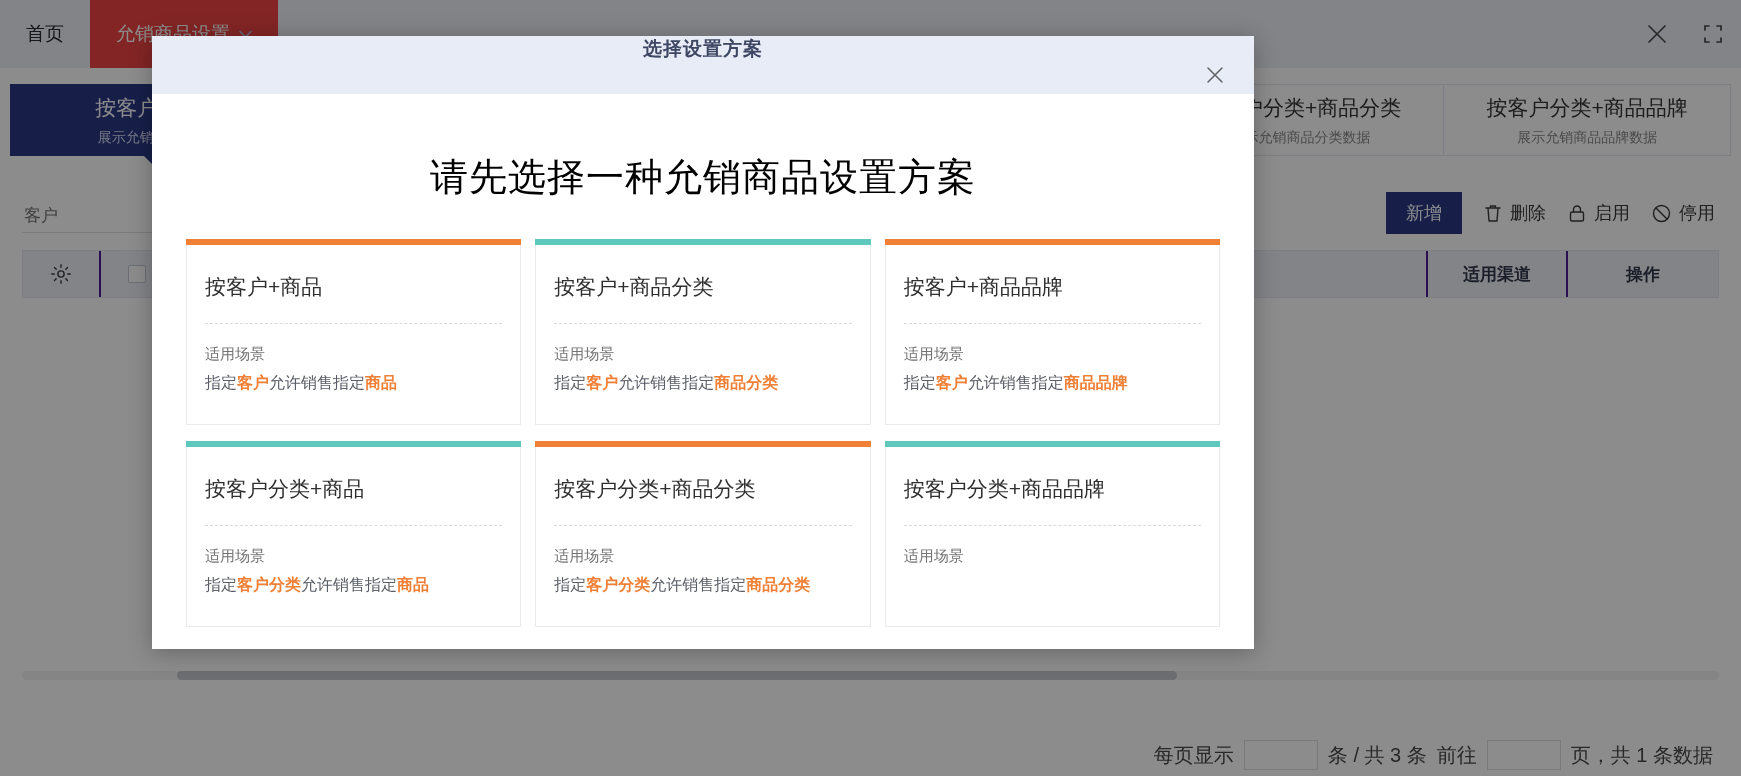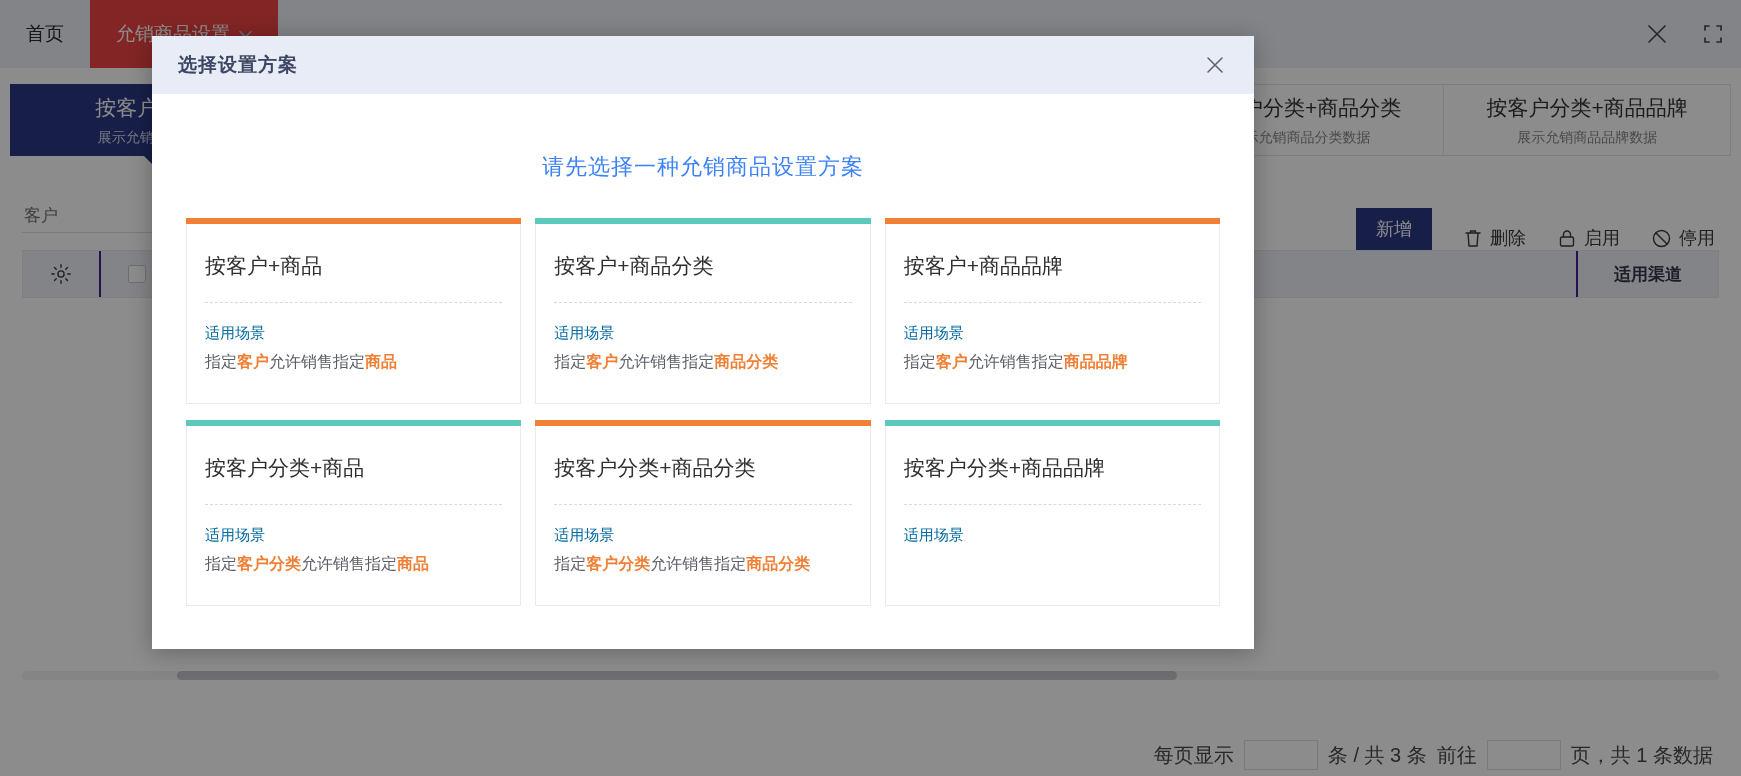--- a/index.html
+++ b/index.html
@@ -61,22 +61,22 @@
   .filter-row {
     position:absolute; top:188px; left:22px; width:1697px; height:56px;
     display:flex; align-items:center;
   }
   .filter-input {
     width:300px; border:none; border-bottom:1px solid #dcdfe6;
     font-size:17px; color:#b6b9c0; padding:6px 2px; background:transparent;
     font-family:inherit;
   }
   .toolbar-actions {
-    position:absolute; right:26px; top:208px;
-    display:flex; align-items:flex-end; gap:32px;
+    position:absolute; right:26px; top:192px;
+    display:flex; align-items:center; gap:22px;
   }
   .btn-primary {
     background:#2b3a86; color:#fff; border:none; font-size:18px;
     padding:9px 20px; cursor:pointer; font-family:inherit;
   }
   .tool-item {
     display:flex; align-items:center; gap:8px; font-size:18px;
     color:#3b3b3b; cursor:pointer; white-space:nowrap;
   }
 
@@ -124,31 +124,32 @@
   }
 
   
   .modal {
     position:absolute; left:152px; top:36px; width:1102px; height:613px;
     background:#ffffff; box-shadow:0 3px 22px rgba(0,0,0,0.28);
   }
   .modal-header {
     height:58px; background:#e8ecf7; display:flex; align-items:center;
     padding:0 26px;
+    flex-direction:column;
   }
   .modal-title {
     font-size:19px; font-weight:bold; color:#3d4663; letter-spacing:1px;
   }
   .modal-close {
     margin-left:auto; cursor:pointer; color:#606266;
     width:26px; height:26px; display:flex; align-items:center; justify-content:center;
   }
   .modal-body { padding: 36px 34px 0 34px; }
   .modal-heading {
-    text-align:center; font-size:22px; color:#3b82f6; font-weight:400;
+    text-align:center; font-size:38px; color:#000000; font-weight:400;
     margin-top: 22px; margin-bottom: 36px; letter-spacing:1px;
   }
   .card-grid {
     display:grid; grid-template-columns: repeat(3, 1fr);
     column-gap: 14px; row-gap: 16px;
   }
   .plan-card {
     background:#ffffff; border:1px solid #e8eaee;
     height:186px; cursor:pointer; position:relative;
     padding: 0 18px;
@@ -156,21 +157,21 @@
   .plan-card .topbar-accent {
     position:absolute; left:-1px; top:-1px; right:-1px; height:6px;
   }
   .plan-title {
     font-size:21px; color:#2f2f2f; padding-top:33px; font-weight:400;
   }
   .plan-divider {
     margin-top:22px; border-top:1px dashed #d8dade; height:0;
   }
   .plan-scene-label {
-    margin-top:21px; font-size:15px; color:#0369a1;
+    margin-top:21px; font-size:15px; color:#737373;
   }
   .plan-desc {
     margin-top:7px; font-size:16px; color:#5a5e66; line-height:1.5;
   }
   .plan-desc .hl { color:#f08036; font-weight:bold; }
 
   svg { display:block; }
 </style>
 </head>
 <body>
@@ -276,20 +277,21 @@
             <circle cx="11" cy="11" r="3.1"></circle>
             <path d="M11 1.8v2.4M11 17.8v2.4M1.8 11h2.4M17.8 11h2.4M4.5 4.5l1.7 1.7M15.8 15.8l1.7 1.7M17.5 4.5l-1.7 1.7M6.2 15.8l-1.7 1.7" stroke-linecap="round"></path>
           </svg>
         </span>
       </div>
       <div class="th chk">
         <span class="checkbox-sq"></span>
       </div>
       <div class="th grow"></div>
       <div class="th" style="width:140px">适用渠道</div>
+      <div class="th" style="width:150px">操作</div>
     </div>
 
     <div class="hscroll-track">
       <div class="hscroll-thumb"></div>
     </div>
 
     <div class="pager">
       <span>每页显示</span>
       <span class="pager-box"></span>
       <span>条 / 共 3 条</span>

